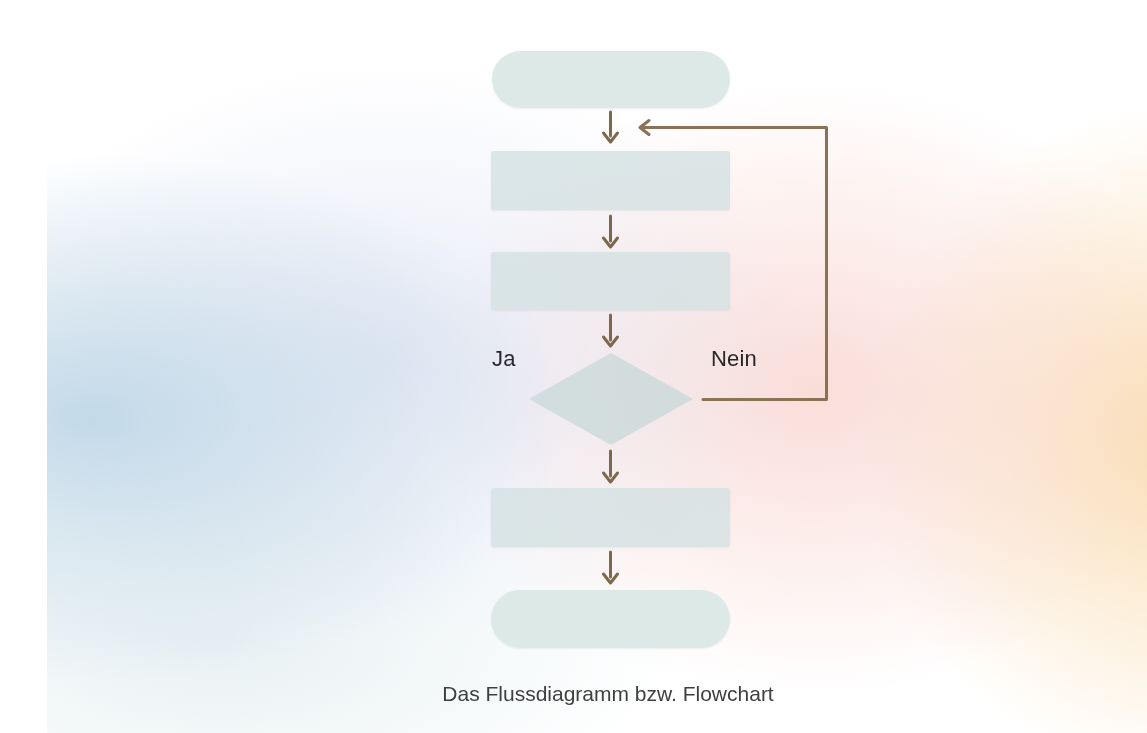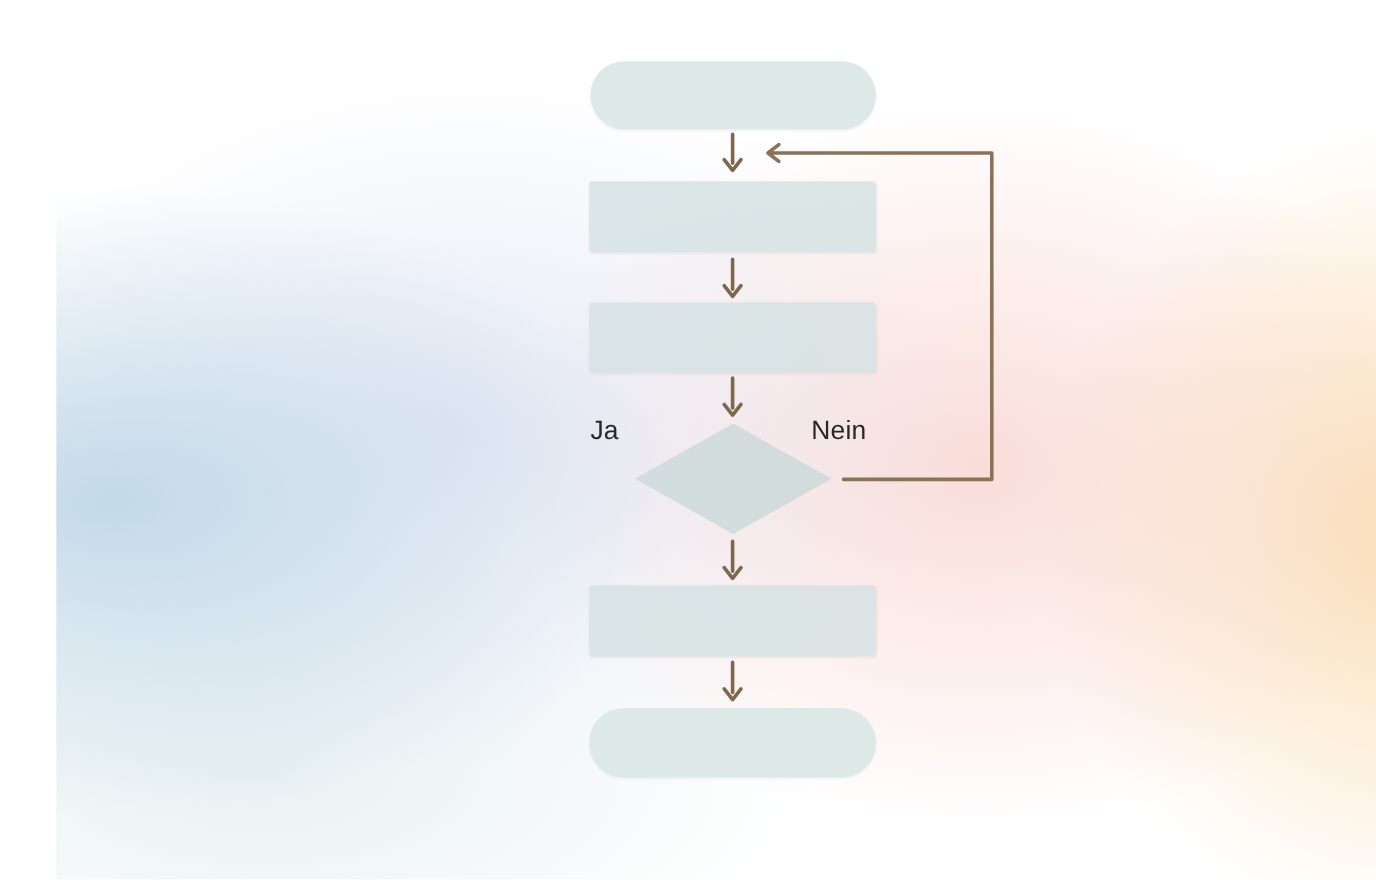--- a/index.html
+++ b/index.html
@@ -61,21 +61,21 @@
   .loop-line { stroke: #8a7257; }
 
   .branch-label {
     position: absolute;
     top: 346px;
     font-size: 22px;
     color: #282828;
     letter-spacing: 0.2px;
   }
   .label-ja   { left: 445px; }
-  .label-nein { left: 629px; }
+  .label-nein { left: 664px; }
 
   .caption {
     position: absolute;
     top: 682px;
     left: 191px;
     width: 740px;
     text-align: center;
     font-size: 21px;
     color: #3f3f3f;
   }
@@ -103,14 +103,15 @@
   <div class="node stadium node-start"></div>
   <div class="node rect    node-p1"></div>
   <div class="node rect    node-p2"></div>
   <div class="node diamond node-decision"></div>
   <div class="node rect    node-p3"></div>
   <div class="node stadium node-end"></div>
 
   <span class="branch-label label-ja">Ja</span>
   <span class="branch-label label-nein">Nein</span>
 
+  <div class="caption">Das Flussdiagramm bzw. Flowchart</div>
 
 </div>
 
 </body></html>

